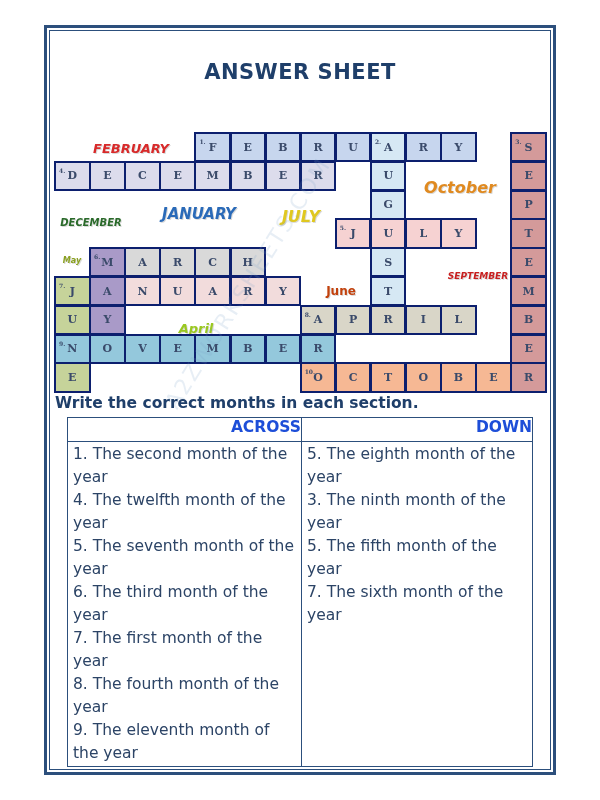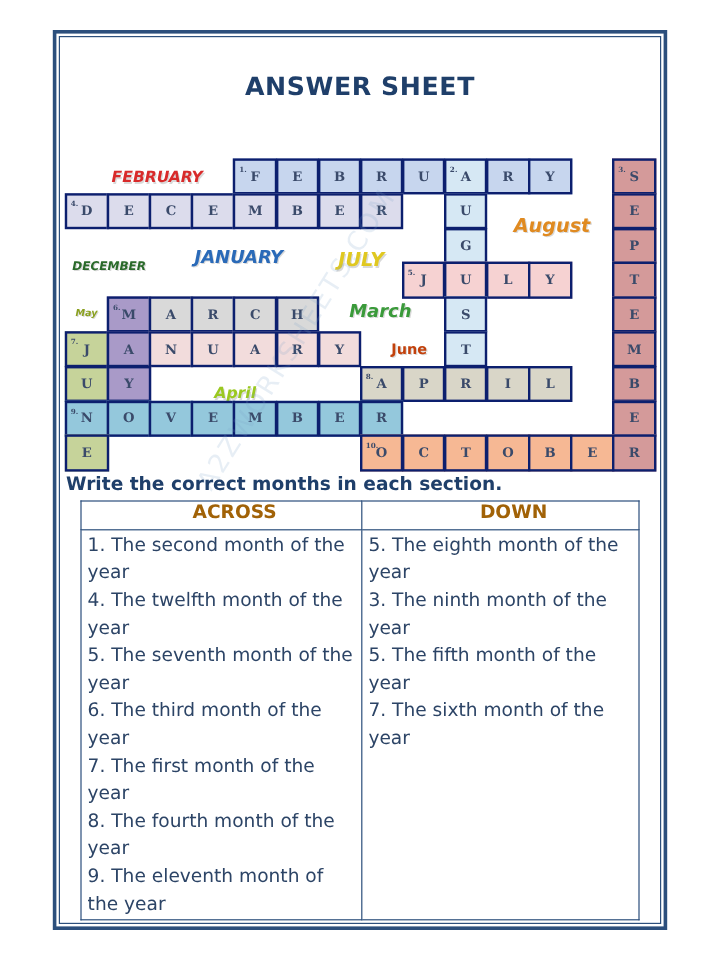--- a/index.html
+++ b/index.html
@@ -7,21 +7,21 @@
   .frame-outer { position: absolute; left: 44px; top: 25px; width: 512px; height: 750px; border: 3px solid #2c4f7c; }
   .frame-inner { position: absolute; left: 49px; top: 30px; width: 502px; height: 740px; border: 1px solid #2c4f7c; }
   .title { position: absolute; left: 0; top: 60px; width: 600px; text-align: center; font-size: 21px; font-weight: bold; color: #1f3f6a; letter-spacing: 0.5px; }
   .grid { position: absolute; left: 54px; top: 108px; width: 491px; height: 259px; margin-top: 24px; }
   .cell { position: absolute; width: 35.5px; height: 28.8px; border: 2px solid #0c1f6e; display: flex; align-items: center; justify-content: center; font-family: "DejaVu Serif", serif; font-weight: bold; font-size: 11px; color: #3a4a6a; }
   .cell .num { position: absolute; left: 3px; top: 4px; font-size: 6px; font-weight: bold; }
   .pic { position: absolute; display: flex; align-items: center; justify-content: center; font-family: "DejaVu Sans", sans-serif; font-weight: bold; }
   .instr { position: absolute; left: 55px; top: 394px; font-size: 15.5px; font-weight: bold; color: #1f3f6a; }
   .clue-table { position: absolute; left: 67px; top: 417px; width: 466px; height: 345px; border: 1px solid #2c4f7c; border-collapse: collapse; }
   .clue-table th, .clue-table td { border: 1px solid #2c4f7c; vertical-align: top; color: #2c4466; }
-  .clue-table th { height: 24px; font-size: 15.5px; font-weight: bold; color: #a16207; text-align: center; padding-left: 22px; }
+  .clue-table th { height: 24px; font-size: 15.5px; font-weight: bold; color: #1d4ed8; text-align: right; padding-left: 22px; }
   .clue-table td { font-size: 15.5px; line-height: 23px; padding: 1px 5px; }
   .clue-table col.c1 { width: 234px; }
   .clue-item { display: block; }
   .watermark { position: absolute; left: 160px; top: 400px; transform: rotate(-58deg); transform-origin: left top; font-size: 22px; color: rgba(120,160,200,0.18); font-family: "DejaVu Sans", sans-serif; letter-spacing: 2px; white-space: nowrap; pointer-events: none; }
 </style>
 </head>
 <body>
 
 <div class="frame-outer"></div>
 <div class="frame-inner"></div>
@@ -35,30 +35,30 @@
     <div class="pic" style="left: 2px; top: 66px; width: 70px; height: 30px; color: rgb(42, 106, 42); font-size: 10px; font-style: italic; text-shadow: rgba(0, 0, 0, 0.15) 1px 1px 0px; align-items: flex-end;">
       <span>DECEMBER</span>
     </div>
     <div class="pic" style="left: 86px; top: 60px; width: 118px; height: 44px; color: rgb(42, 106, 184); font-size: 15px; font-style: italic; text-shadow: rgba(0, 0, 0, 0.15) 1px 1px 0px;">
       <span>JANUARY</span>
     </div>
     <div class="pic" style="left: 218px; top: 64px; width: 58px; height: 40px; color: rgb(224, 200, 32); font-size: 16px; font-style: italic; text-shadow: rgba(0, 0, 0, 0.15) 1px 1px 0px;">
       <span>JULY</span>
     </div>
     <div class="pic" style="left: 358px; top: 40px; width: 96px; height: 30px; color: rgb(224, 138, 32); font-size: 16px; font-style: italic; text-shadow: rgba(0, 0, 0, 0.15) 1px 1px 0px;">
-      <span>August</span>
+      <span>October</span>
     </div>
     <div class="pic" style="left: 2px; top: 112px; width: 32px; height: 32px; color: rgb(138, 160, 32); font-size: 8px; font-style: italic; text-shadow: rgba(0, 0, 0, 0.15) 1px 1px 0px;">
       <span>May</span>
     </div>
-    <div class="pic" style="left: 222px; top: 112px; width: 82px; height: 30px; color: rgb(58, 154, 58); font-size: 15px; font-style: italic; text-shadow: rgba(0, 0, 0, 0.15) 1px 1px 0px;">
-      <span>March</span>
-    </div>
     <div class="pic" style="left: 252px; top: 144px; width: 70px; height: 30px; color: #c2410c; font-size: 12px; text-shadow: rgba(0, 0, 0, 0.15) 1px 1px 0px;">
       <span>June</span>
+    </div>
+    <div class="pic" style="left: 390px; top: 116px; width: 68px; height: 56px; color: rgb(200, 32, 32); font-size: 9px; font-style: italic; text-shadow: rgba(0, 0, 0, 0.15) 1px 1px 0px;">
+      <span>SEPTEMBER</span>
     </div>
     <div class="pic" style="left: 86px; top: 175px; width: 112px; height: 43px; color: rgb(154, 200, 32); font-size: 13px; font-style: italic; text-shadow: rgba(0, 0, 0, 0.15) 1px 1px 0px;">
       <span>April</span>
     </div>
     <div class="cell" style="left: 140.4px; top: 0px; width: 36.6px; height: 30.3px; background: rgb(199, 214, 238);">
       <span class="num">1.</span>
       <span>F</span>
     </div>
     <div class="cell" style="left: 175.5px; top: 0px; width: 36.6px; height: 30.3px; background: rgb(199, 214, 238);">
       <span>E</span>

